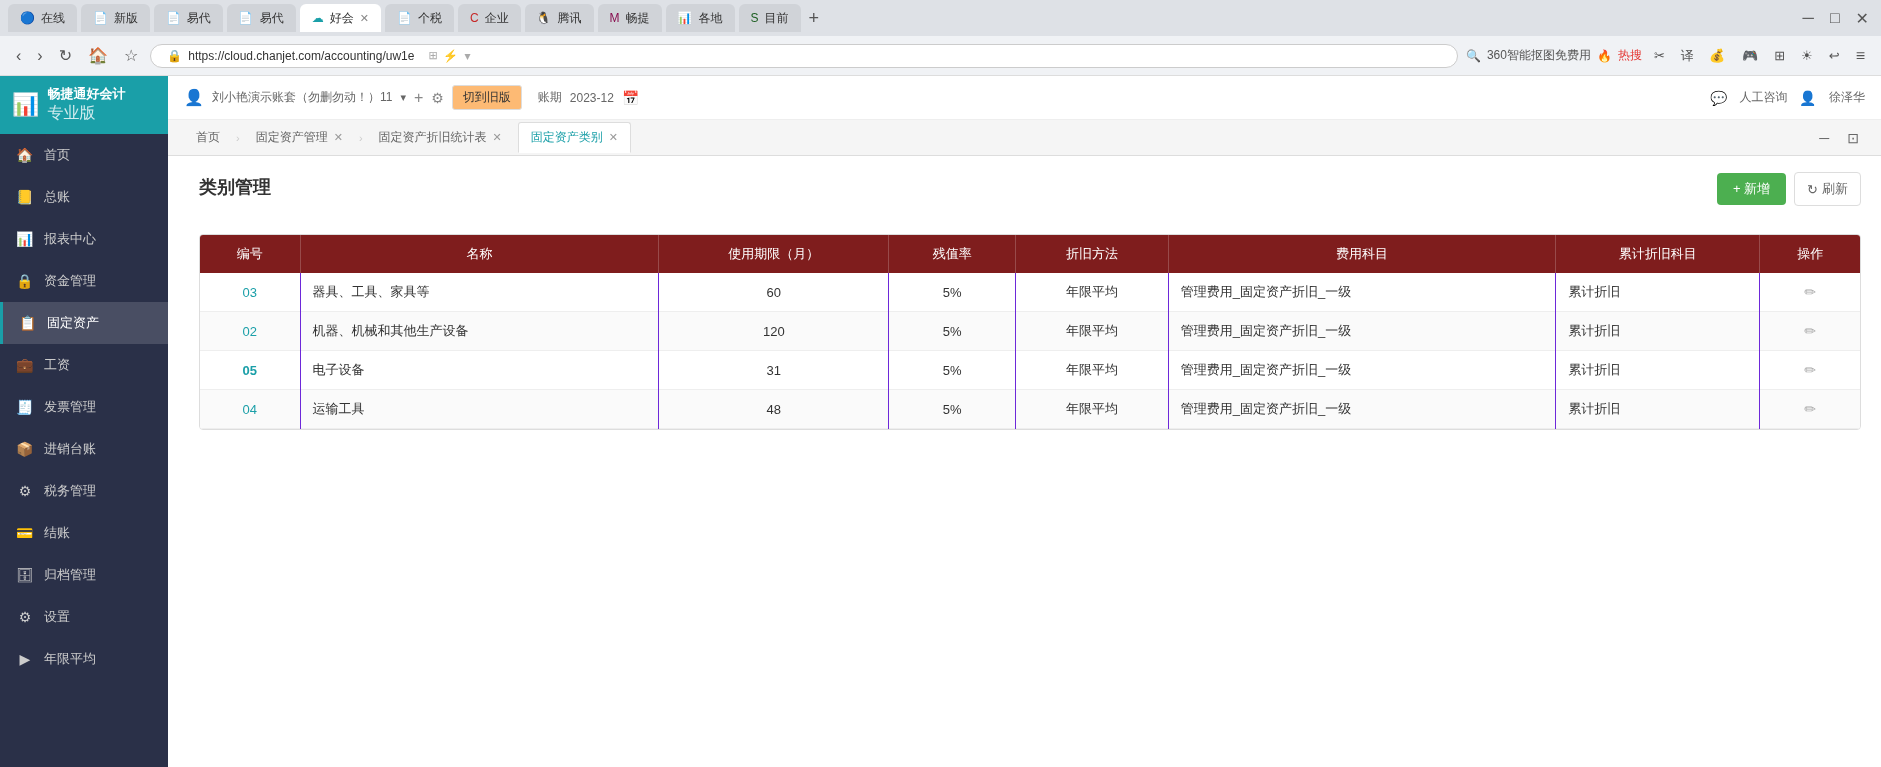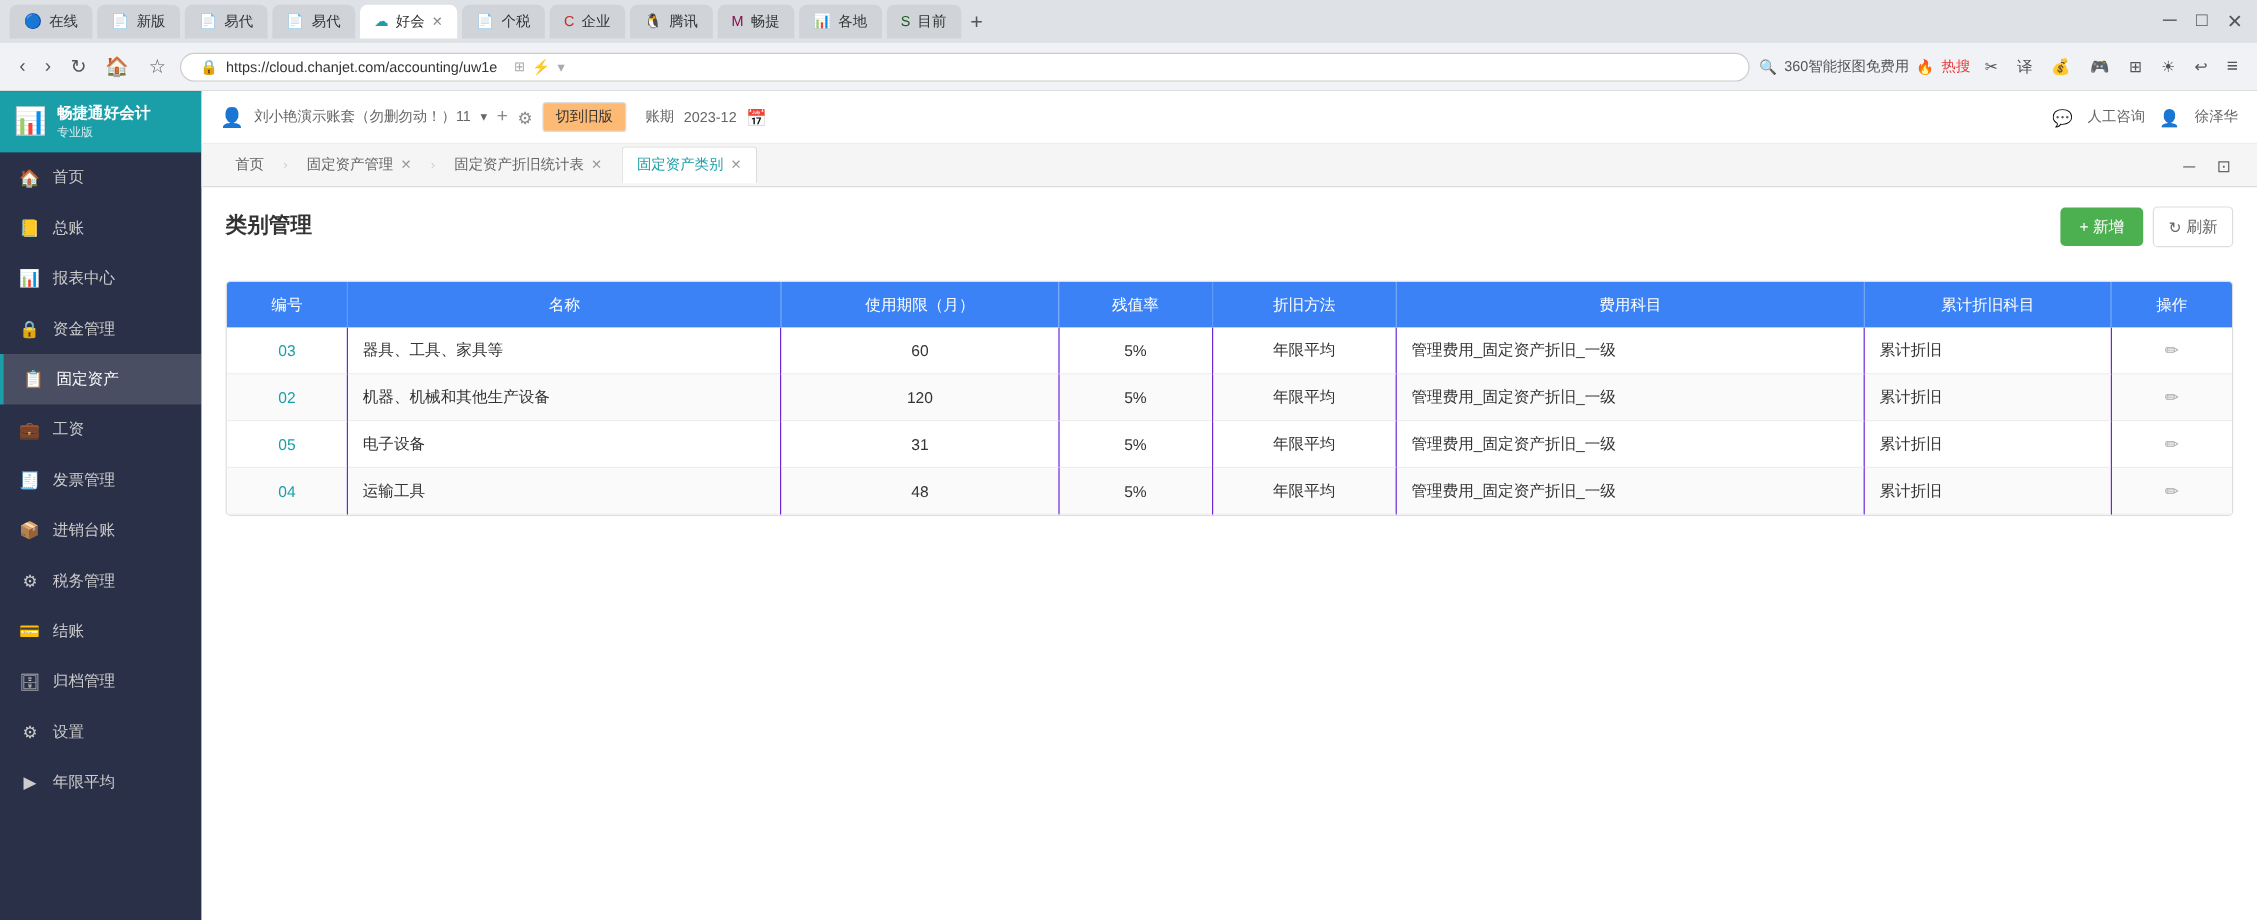--- a/index.html
+++ b/index.html
@@ -19,21 +19,21 @@
     .url-text { color: #333; font-size: 12px; }
     .search-area { display: flex; align-items: center; gap: 6px; font-size: 12px; color: #555; }
 
     
     .app-container { display: flex; height: calc(767px - 76px); }
 
     
     .sidebar { width: 168px; background: #2a3048; color: #fff; display: flex; flex-direction: column; flex-shrink: 0; }
     .sidebar-header { background: #1a9fa8; padding: 10px 12px; display: flex; align-items: center; gap: 8px; }
     .sidebar-logo-text { font-size: 13px; font-weight: bold; color: #fff; line-height: 1.3; }
-    .sidebar-logo-sub { font-size: 10px; color: rgba(255,255,255,0.8); }
+    .sidebar-logo-sub { font-size: 16px; color: rgba(255,255,255,0.8); }
     .sidebar-nav { flex: 1; overflow-y: auto; }
     .sidebar-item { display: flex; align-items: center; gap: 10px; padding: 12px 16px; cursor: pointer; color: #ccc; font-size: 13px; transition: background 0.2s; }
     .sidebar-item.active { background: rgba(255,255,255,0.15); color: #fff; border-left: 3px solid #1a9fa8; }
     .sidebar-icon { width: 18px; height: 18px; display: flex; align-items: center; justify-content: center; font-size: 14px; }
 
     
     .main-content { flex: 1; display: flex; flex-direction: column; background: #fff; }
 
     
     .app-header { background: #fff; border-bottom: 1px solid #eee; height: 44px; display: flex; align-items: center; padding: 0 16px; gap: 12px; }
@@ -42,31 +42,31 @@
     .app-header-right { margin-left: auto; display: flex; align-items: center; gap: 12px; font-size: 12px; color: #666; }
 
     
     .breadcrumb-bar { background: #f5f5f5; border-bottom: 1px solid #ddd; display: flex; align-items: center; padding: 0 16px; height: 36px; gap: 4px; }
     .bread-tab { padding: 6px 12px; font-size: 12px; cursor: pointer; color: #666; border-radius: 3px 3px 0 0; display: flex; align-items: center; gap: 6px; }
     .bread-tab.active { background: #fff; color: #1a9fa8; border: 1px solid #ddd; border-bottom: 1px solid #fff; }
     .bread-tab-close { color: #999; font-size: 11px; cursor: pointer; }
     .bread-separator { color: #ccc; font-size: 11px; }
 
     
-    .page-content { flex: 1; padding: 16px 20px; overflow-y: auto; }
+    .page-content { flex: 1; padding: 16px 20px; overflow-y: auto; margin-left: 11px; }
     .page-title { font-size: 18px; font-weight: bold; color: #333; margin-bottom: 16px; }
 
     
     .toolbar { display: flex; justify-content: flex-end; align-items: center; gap: 8px; margin-bottom: 12px; }
     .btn-add { background: #4caf50; color: #fff; border: none; border-radius: 4px; padding: 7px 16px; font-size: 13px; cursor: pointer; display: flex; align-items: center; gap: 4px; }
     .btn-refresh { background: none; border: 1px solid #ddd; border-radius: 4px; padding: 7px 12px; font-size: 13px; cursor: pointer; color: #666; display: flex; align-items: center; gap: 4px; }
 
     
     .data-table { width: 100%; border-collapse: collapse; font-size: 13px; }
-    .data-table thead tr { background: #3b82f6; color: #fff; }
+    .data-table thead tr { background: #7f1d1d; color: #fff; }
     .data-table thead th { padding: 10px 12px; text-align: center; font-weight: normal; border-right: 1px solid rgba(255,255,255,0.2); }
     .data-table thead th:last-child { border-right: none; }
     .data-table tbody tr { background: #fff; border-bottom: 1px solid #eee; }
     .data-table tbody tr:nth-child(even) { background: #fafafa; }
     .data-table tbody td { padding: 10px 12px; text-align: center; border-right: 1px solid #6d28d9; }
     .data-table tbody td:last-child { border-right: none; }
     .table-outer { border: 1px solid #ddd; border-radius: 4px; overflow: hidden; }
     .edit-icon { color: #aaa; cursor: pointer; font-size: 14px; }
     .tab-action-btn { background: none; border: none; cursor: pointer; color: #666; font-size: 14px; padding: 2px 6px; }
   </style>
@@ -313,21 +313,21 @@
     <td>120</td>
     <td>5%</td>
     <td>年限平均</td>
     <td style="text-align:left;">管理费用_固定资产折旧_一级</td>
     <td style="text-align:left;">累计折旧</td>
     <td>
       <span class="edit-icon" title="编辑">✏</span>
     </td>
   </tr>
               <tr>
-    <td style="color:#1a9fa8; cursor:pointer;">05</td>
+    <td style="color:#1a9fa8; cursor:pointer;font-weight:bold;">05</td>
     <td style="text-align:left;">电子设备</td>
     <td>31</td>
     <td>5%</td>
     <td>年限平均</td>
     <td style="text-align:left;">管理费用_固定资产折旧_一级</td>
     <td style="text-align:left;">累计折旧</td>
     <td>
       <span class="edit-icon" title="编辑">✏</span>
     </td>
   </tr>

